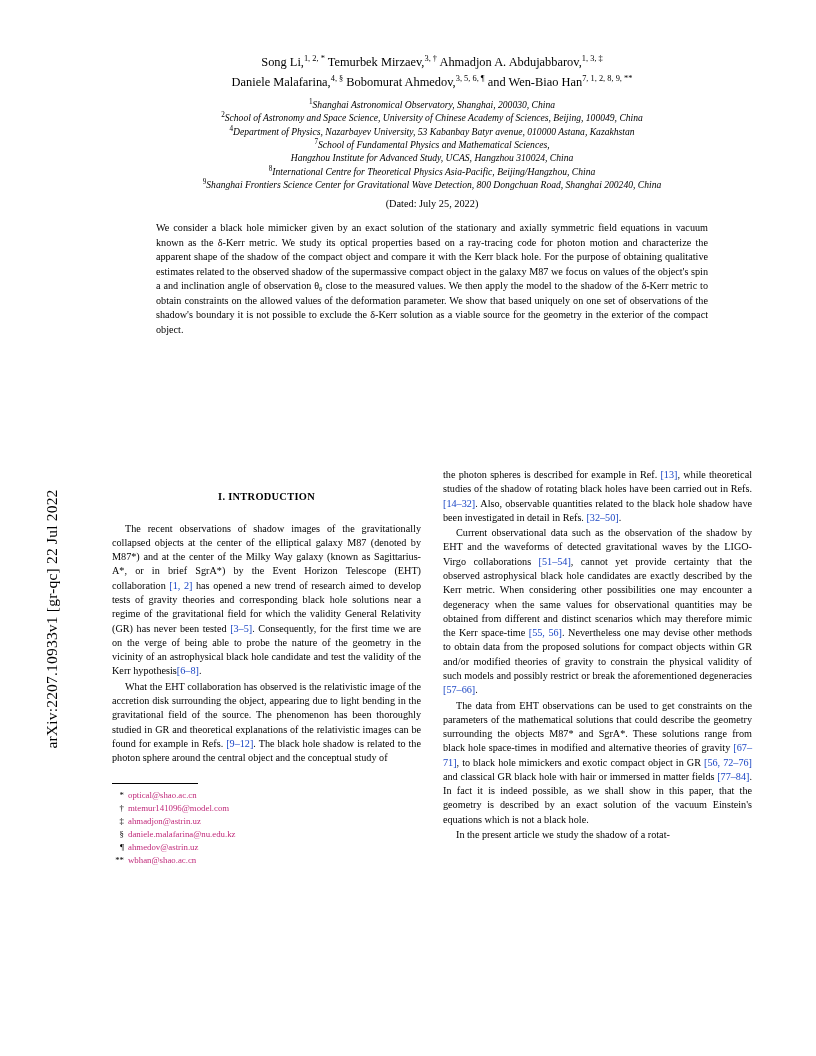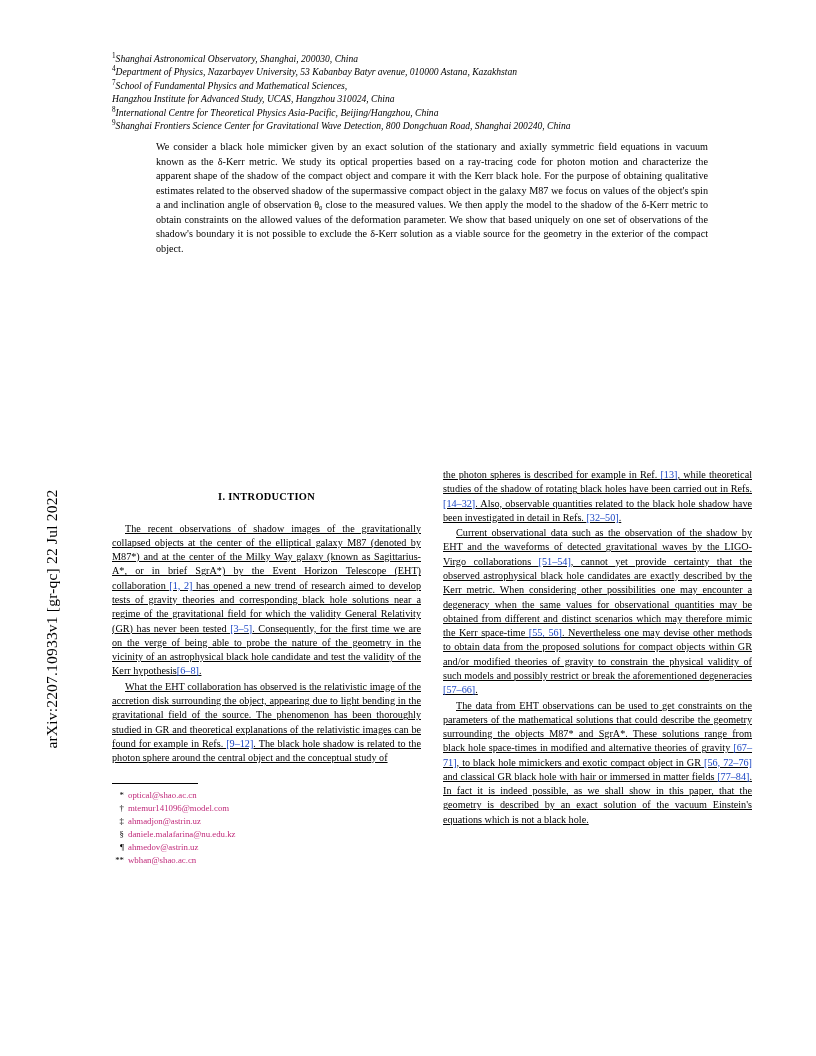--- a/index.html
+++ b/index.html
@@ -50,20 +50,21 @@
     letter-spacing: 0.1px;
   }
   .authors {
     text-align: center;
     font-size: 12.4px;
     line-height: 1.55;
     margin-bottom: 5px;
   }
   .authors sup { font-size: 8.4px; }
   .affils {
+    text-align: center;
     font-size: 9.6px;
     font-style: italic;
     line-height: 1.38;
   }
   .affils sup { font-style: normal; font-size: 7.2px; }
   .dated {
     text-align: center;
     font-size: 10.3px;
     margin-top: 7px;
     margin-bottom: 12px;
@@ -91,21 +92,20 @@
   .secthead {
     text-align: center;
     font-size: 10.4px;
     font-weight: bold;
     margin: 22px 0 17px 0;
     letter-spacing: 0.3px;
   }
   .para {
     text-indent: 13px;
     margin: 0 0 1px 0;
-    text-decoration: underline;
   }
   .para + .para { margin-top: 0; }
   a.cite, .cite {
     color: #1b46c4;
     text-decoration: none;
   }
   .fn-rule {
     width: 86px;
     border-top: 0.8px solid #000;
     margin: 18px 0 5px 0;
@@ -129,30 +129,36 @@
 </head>
 <body>
 
 <div class="page">
 
   <div class="arxiv-stamp">arXiv:2207.10933v1  [gr-qc]  22 Jul 2022</div>
 
   <div class="content">
 
 
+    <div class="authors">
+      <div>Song Li,<sup>1, 2, *</sup> Temurbek Mirzaev,<sup>3, †</sup> Ahmadjon A. Abdujabbarov,<sup>1, 3, ‡</sup></div>
+      <div>Daniele Malafarina,<sup>4, §</sup> Bobomurat Ahmedov,<sup>3, 5, 6, ¶</sup> and Wen-Biao Han<sup>7, 1, 2, 8, 9, **</sup></div>
+    </div>
 
     <div class="affils">
       <div><sup>1</sup>Shanghai Astronomical Observatory, Shanghai, 200030, China</div>
+      <div><sup>2</sup>School of Astronomy and Space Science, University of Chinese Academy of Sciences, Beijing, 100049, China</div>
       <div><sup>4</sup>Department of Physics, Nazarbayev University, 53 Kabanbay Batyr avenue, 010000 Astana, Kazakhstan</div>
       <div><sup>7</sup>School of Fundamental Physics and Mathematical Sciences,</div>
       <div>Hangzhou Institute for Advanced Study, UCAS, Hangzhou 310024, China</div>
       <div><sup>8</sup>International Centre for Theoretical Physics Asia-Pacific, Beijing/Hangzhou, China</div>
       <div><sup>9</sup>Shanghai Frontiers Science Center for Gravitational Wave Detection, 800 Dongchuan Road, Shanghai 200240, China</div>
     </div>
 
+    <div class="dated">(Dated: July 25, 2022)</div>
 
     <div class="abstract">We consider a black hole mimicker given by an exact solution of the stationary and axially symmetric field equations in vacuum known as the δ-Kerr metric. We study its optical properties based on a ray-tracing code for photon motion and characterize the apparent shape of the shadow of the compact object and compare it with the Kerr black hole. For the purpose of obtaining qualitative estimates related to the observed shadow of the supermassive compact object in the galaxy M87 we focus on values of the object's spin a and inclination angle of observation θ₀ close to the measured values. We then apply the model to the shadow of the δ-Kerr metric to obtain constraints on the allowed values of the deformation parameter. We show that based uniquely on one set of observations of the shadow's boundary it is not possible to exclude the δ-Kerr solution as a viable source for the geometry in the exterior of the compact object.</div>
 
     <div class="cols">
 
       <div class="col">
         <div class="secthead">I.    INTRODUCTION</div>
         <p class="para">
           The recent observations of shadow images of the gravitationally collapsed objects at the center of the elliptical galaxy M87 (denoted by M87*) and at the center of the Milky Way galaxy (known as Sagittarius-A*, or in brief SgrA*) by the Event Horizon Telescope (EHT) collaboration <span class="cite">[1, 2]</span> has opened a new trend of research aimed to develop tests of gravity theories and corresponding black hole solutions near a regime of the gravitational field for which the validity General Relativity (GR) has never been tested <span class="cite">[3–5]</span>. Consequently, for the first time we are on the verge of being able to probe the nature of the geometry in the vicinity of an astrophysical black hole candidate and test the validity of the Kerr hypothesis<span class="cite">[6–8]</span>.
         </p>
@@ -194,17 +200,18 @@
       <div class="col">
         <p class="para" style="text-indent:0">
           the photon spheres is described for example in Ref. <span class="cite">[13]</span>, while theoretical studies of the shadow of rotating black holes have been carried out in Refs. <span class="cite">[14–32]</span>. Also, observable quantities related to the black hole shadow have been investigated in detail in Refs. <span class="cite">[32–50]</span>.
         </p>
         <p class="para">
           Current observational data such as the observation of the shadow by EHT and the waveforms of detected gravitational waves by the LIGO-Virgo collaborations <span class="cite">[51–54]</span>, cannot yet provide certainty that the observed astrophysical black hole candidates are exactly described by the Kerr metric. When considering other possibilities one may encounter a degeneracy when the same values for observational quantities may be obtained from different and distinct scenarios which may therefore mimic the Kerr space-time <span class="cite">[55, 56]</span>. Nevertheless one may devise other methods to obtain data from the proposed solutions for compact objects within GR and/or modified theories of gravity to constrain the physical validity of such models and possibly restrict or break the aforementioned degeneracies <span class="cite">[57–66]</span>.
         </p>
         <p class="para">
           The data from EHT observations can be used to get constraints on the parameters of the mathematical solutions that could describe the geometry surrounding the objects M87* and SgrA*. These solutions range from black hole space-times in modified and alternative theories of gravity <span class="cite">[67–71]</span>, to black hole mimickers and exotic compact object in GR <span class="cite">[56, 72–76]</span> and classical GR black hole with hair or immersed in matter fields <span class="cite">[77–84]</span>. In fact it is indeed possible, as we shall show in this paper, that the geometry is described by an exact solution of the vacuum Einstein's equations which is not a black hole.
         </p>
+        <p class="para">In the present article we study the shadow of a rotat-</p>
       </div>
 
     </div>
   </div>
 </div>
 
 </body></html>

